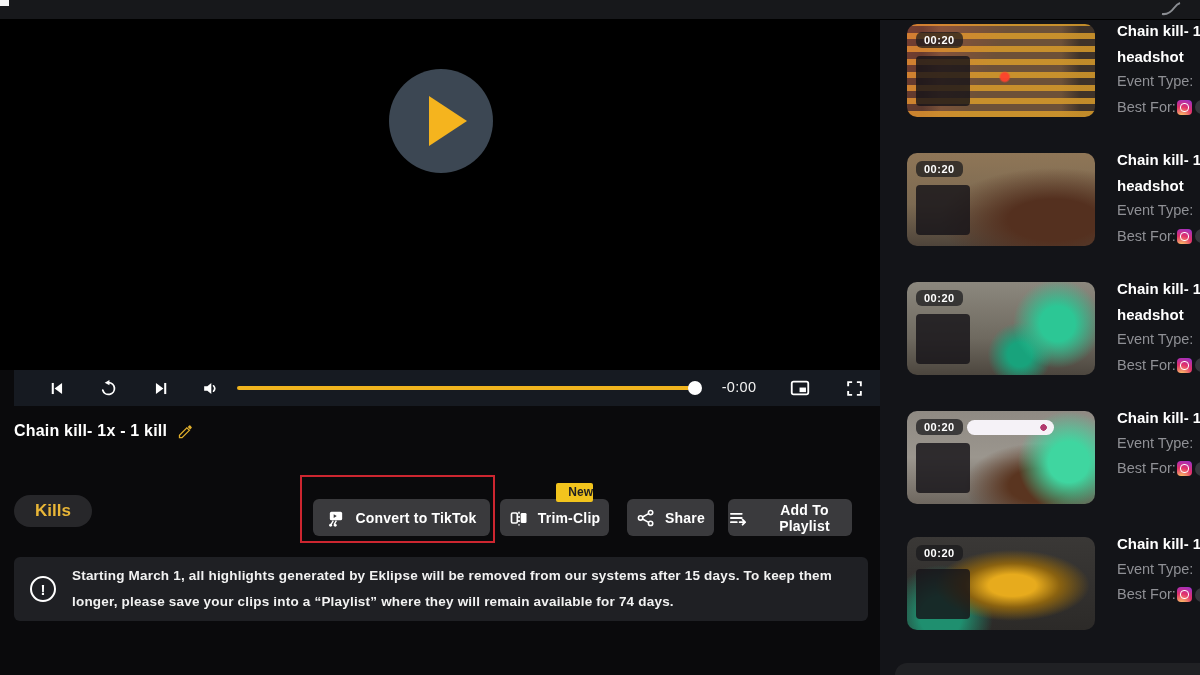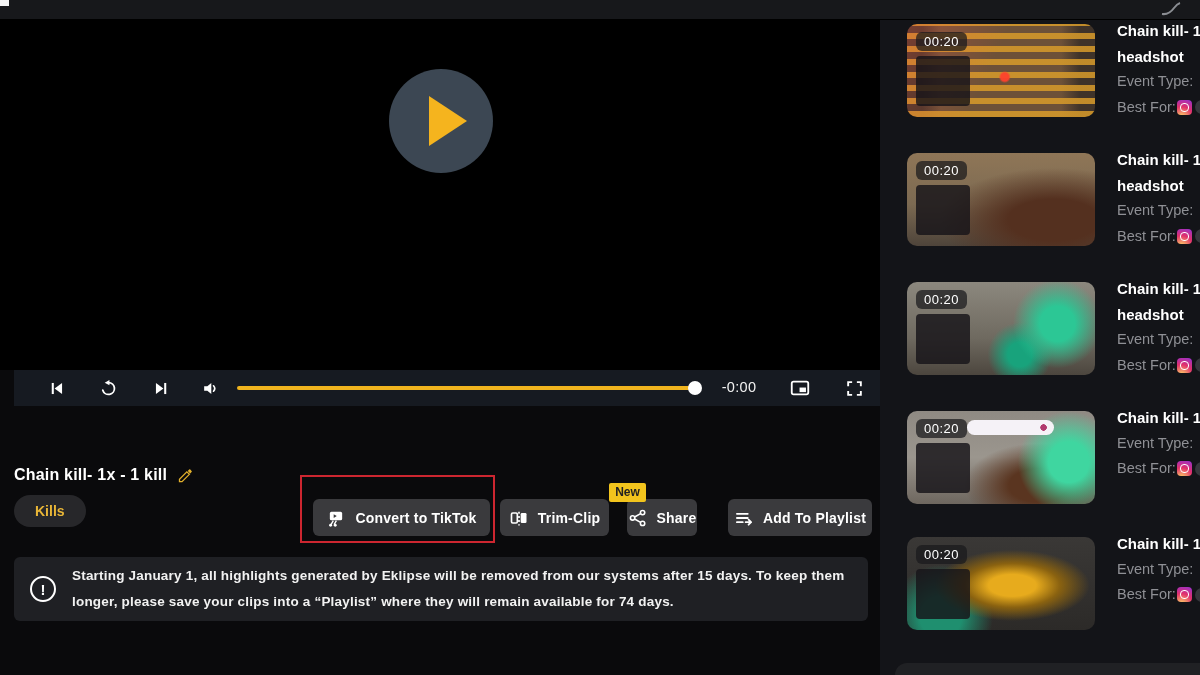--- a/index.html
+++ b/index.html
@@ -18,47 +18,47 @@
   .play-button .tri { position:absolute; left:40px; top:27px; width:0; height:0; border-top:25px solid transparent; border-bottom:25px solid transparent; border-left:38px solid #f5b41e; }
 
   .controls { position:absolute; left:14px; top:350px; width:968px; height:36px; background:#161a21; }
   .ctl { position:absolute; top:8px; width:20px; height:20px; display:flex; align-items:center; justify-content:center; cursor:pointer; }
   .ctl svg { width:19px; height:19px; }
   .progress-track { position:absolute; left:223px; top:16px; width:459px; height:4px; border-radius:2px; background:#f0b41e; cursor:pointer; }
   .progress-knob { position:absolute; right:-6px; top:-5px; width:14px; height:14px; border-radius:50%; background:#fff; }
   .time-display { position:absolute; left:694px; top:9px; width:62px; text-align:center; color:#f1f1f1; font-size:14.5px; font-weight:500; letter-spacing:.3px; }
 
   
-  .clip-title-row { position:absolute; left:14px; top:466px; display:flex; align-items:center; gap:10px; }
+  .clip-title-row { position:absolute; left:14px; top:422px; display:flex; align-items:center; gap:10px; }
   .clip-title { color:#fff; font-size:16px; font-weight:700; letter-spacing:.2px; }
   .edit-pencil { width:17px; height:17px; cursor:pointer; }
 
-  .tag-kills { position:absolute; left:14px; top:495px; height:32px; line-height:32px; padding:0 21px; border-radius:16px; background:#27272a; color:#e9b637; font-size:14px; font-weight:700; cursor:pointer; }
+  .tag-kills { position:absolute; left:14px; top:495px; height:32px; line-height:32px; padding:0 21px; border-radius:16px; background:#27272a; color:#e9b637; font-size:17px; font-weight:700; cursor:pointer; }
 
   .act-btn { position:absolute; top:499px; height:37px; border:none; border-radius:6px; background:#3a3a3d; color:#fff; font-family:inherit; font-size:14px; font-weight:700; display:flex; align-items:center; justify-content:center; gap:9px; cursor:pointer; letter-spacing:.2px; }
   .act-btn svg { width:20px; height:20px; flex:none; }
   .btn-download { left:188px; width:110px; }
   .btn-convert  { left:313px; width:177px; }
   .btn-trim     { left:500px; width:109px; }
-  .btn-share    { left:627px; width:70px; }
-  .btn-playlist { left:728px; width:144px; }
-  .new-badge { position:absolute; left:609px; top:483px; width:37px; height:19px; background:#f2c41d; color:#222; font-size:12px; font-weight:700; text-align:center; line-height:19px; border-radius:2px; z-index:5; }
+  .btn-share    { left:627px; width:87px; }
+  .btn-playlist { left:728px; width:124px; }
+  .new-badge { position:absolute; left:556px; top:483px; width:37px; height:19px; background:#f2c41d; color:#222; font-size:12px; font-weight:700; text-align:right; line-height:19px; border-radius:2px; z-index:5; }
   .highlight-box { position:absolute; left:300px; top:475px; width:195px; height:68px; border:2px solid #cd2630; z-index:6; pointer-events:none; }
 
   
   .notice { position:absolute; left:14px; top:557px; width:854px; height:64px; background:#1f2024; border-radius:6px; display:flex; align-items:center; }
   .notice-icon { flex:none; width:26px; height:26px; margin:0 16px 0 16px; border:2px solid #fff; border-radius:50%; color:#fff; font-size:15px; font-weight:700; display:flex; align-items:center; justify-content:center; }
   .notice-text { color:#f2f2f2; font-size:13.5px; font-weight:700; line-height:26px; letter-spacing:.2px; }
 
   
   .sidebar { position:absolute; left:880px; top:20px; width:320px; height:655px; background:#131418; padding:4px 0 0 27px; }
   .clip-item { display:flex; gap:22px; margin-bottom:33px; cursor:pointer; }
   .clip-item.card { background:#202124; border-radius:12px; margin-left:-12px; padding:13px 0 13px 12px; width:340px; }
   .thumb { position:relative; flex:none; width:188px; height:93px; border-radius:10px; overflow:hidden; background:#444; }
-  .duration-badge { position:absolute; left:9px; top:8px; padding:2px 8px; background:rgba(25,25,28,.72); border-radius:6px; color:#fff; font-size:13px; font-weight:400; letter-spacing:.5px; }
+  .duration-badge { position:absolute; left:9px; top:8px; padding:2px 8px; background:rgba(25,25,28,.72); border-radius:6px; color:#fff; font-size:11px; font-weight:700; letter-spacing:.5px; }
   .cam { position:absolute; left:9px; top:32px; width:54px; height:50px; background:rgba(22,19,24,.82); border-radius:4px; }
   .meta { margin-top:-6px; width:96px; }
   .meta .t   { color:#fff; font-size:15px; font-weight:700; line-height:25.5px; white-space:nowrap; }
   .meta .ev  { color:#8f9095; font-size:14.5px; line-height:25.5px; white-space:nowrap; }
   .meta .bf  { color:#8f9095; font-size:14.5px; line-height:25.5px; white-space:nowrap; display:flex; align-items:center; }
   .ig-icon { display:inline-block; width:15px; height:15px; border-radius:4px; margin-left:1px; position:relative; flex:none;
              background:radial-gradient(circle at 30% 120%, #fdd065 8%, #e1306c 55%, #9b30c9 95%); }
   .ig-icon::before { content:""; position:absolute; inset:3px; border:1.5px solid #fff; border-radius:4px; }
   .partial-icon { display:inline-block; width:14px; height:14px; border-radius:50%; background:#35363b; margin-left:3px; flex:none; }
 
@@ -202,21 +202,21 @@
     <svg viewBox="0 0 24 24">
       <path d="M3.5 7h13M3.5 12h13M3.5 17h7" stroke="#fff" stroke-width="2.2" stroke-linecap="round"></path>
       <path d="M14 17h6.5m0 0l-3-3m3 3l-3 3" stroke="#fff" stroke-width="2.2" fill="none" stroke-linecap="round"></path>
     </svg>
     <span>Add To Playlist</span>
   </button>
 
   <div class="notice">
     <div class="notice-icon">!</div>
     <div class="notice-text">
-      <div>Starting January 1, all highlights generated by Eklipse will be removed from our systems after 15 days. To keep them</div>
+      <div>Starting March 1, all highlights generated by Eklipse will be removed from our systems after 15 days. To keep them</div>
       <div>longer, please save your clips into a “Playlist” where they will remain available for 74 days.</div>
     </div>
   </div>
 
   <div class="sidebar">
       <div class="clip-item">
       <div class="thumb v-a">
         <div class="cam"></div>
         <div class="duration-badge">00:20</div>
       </div>

